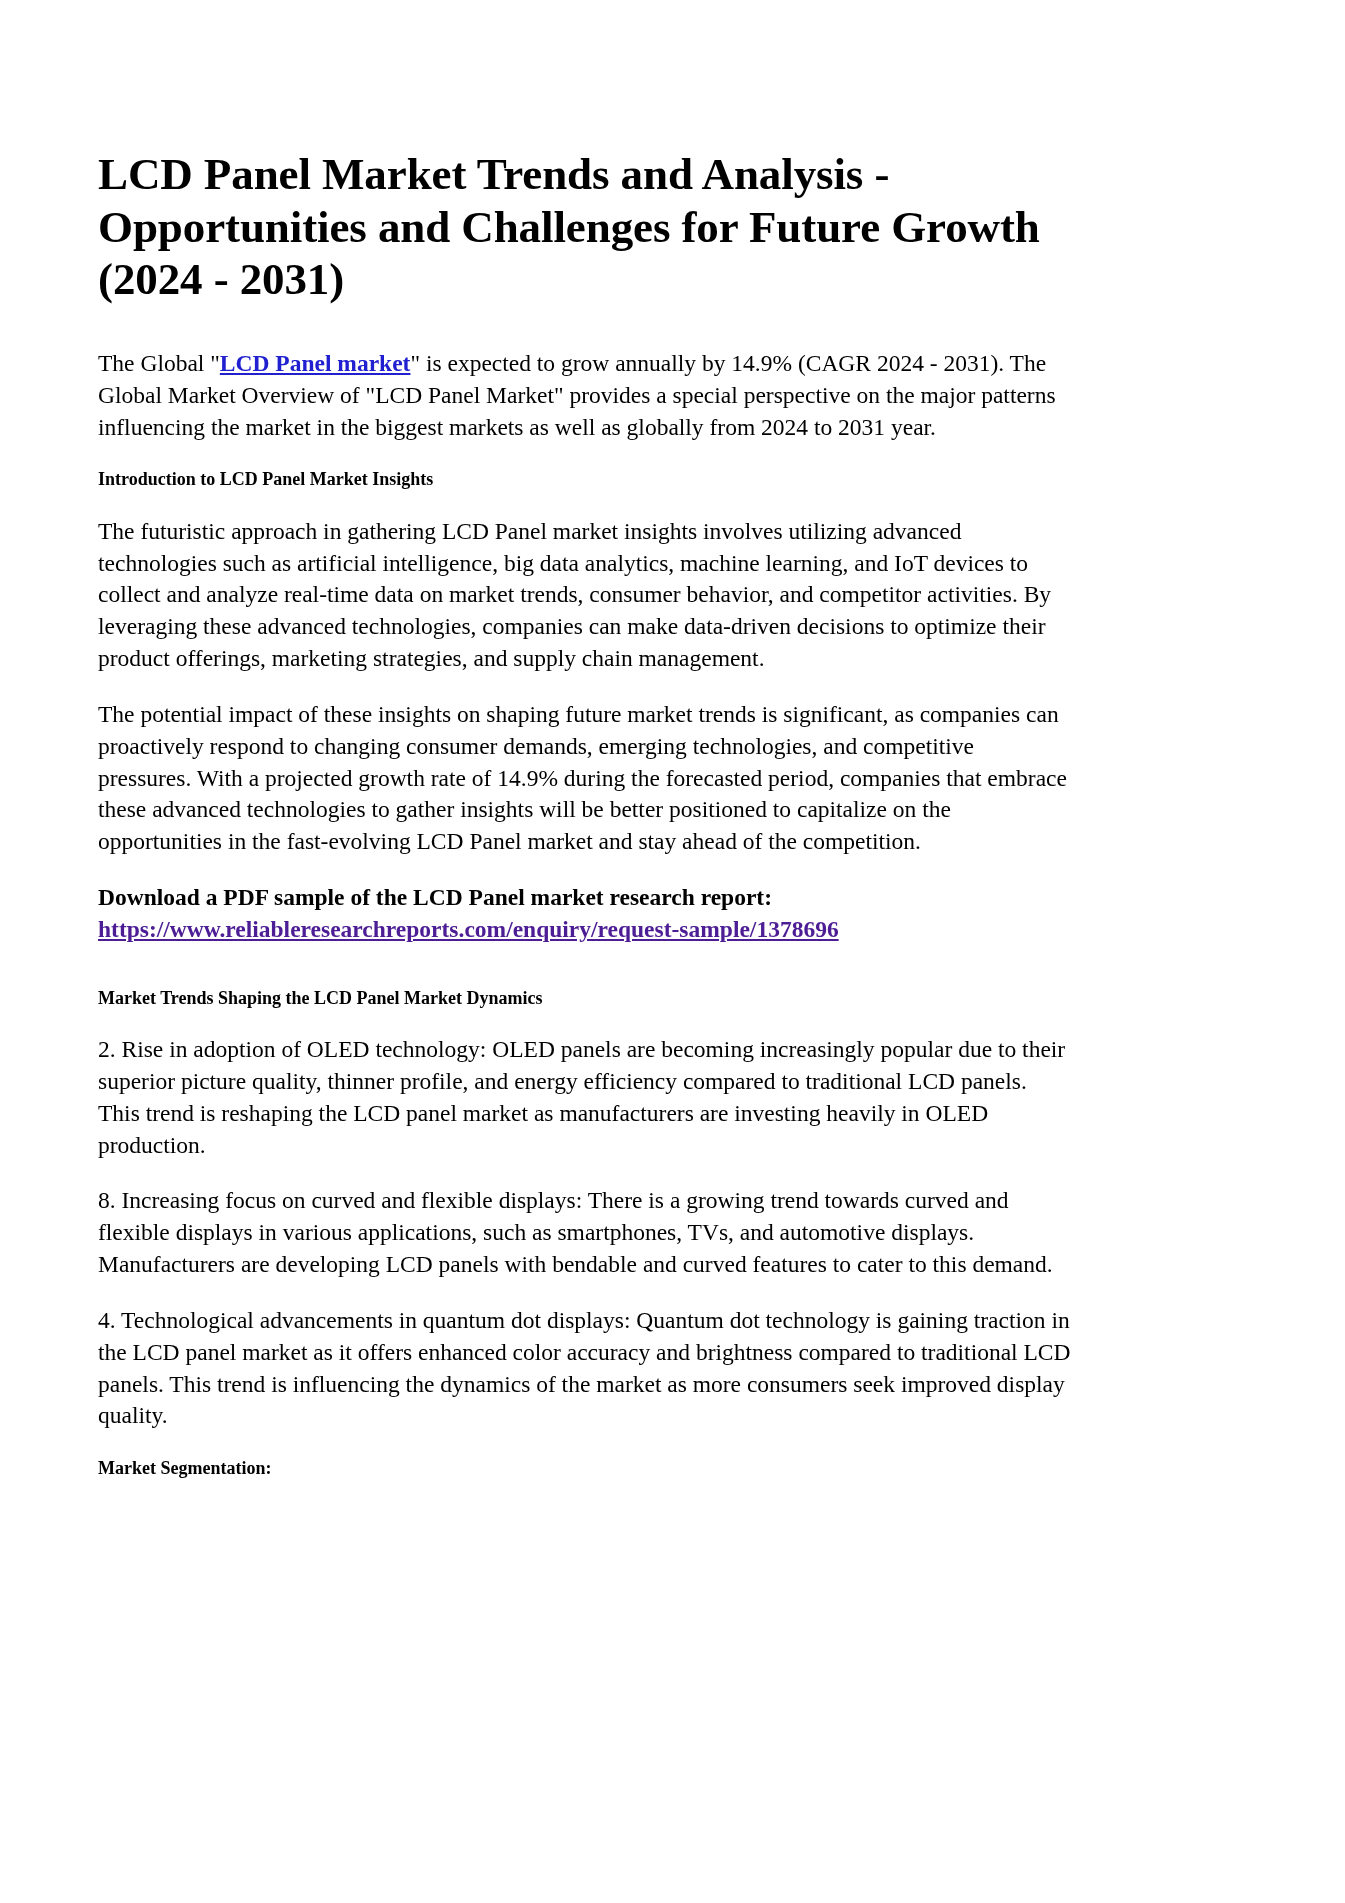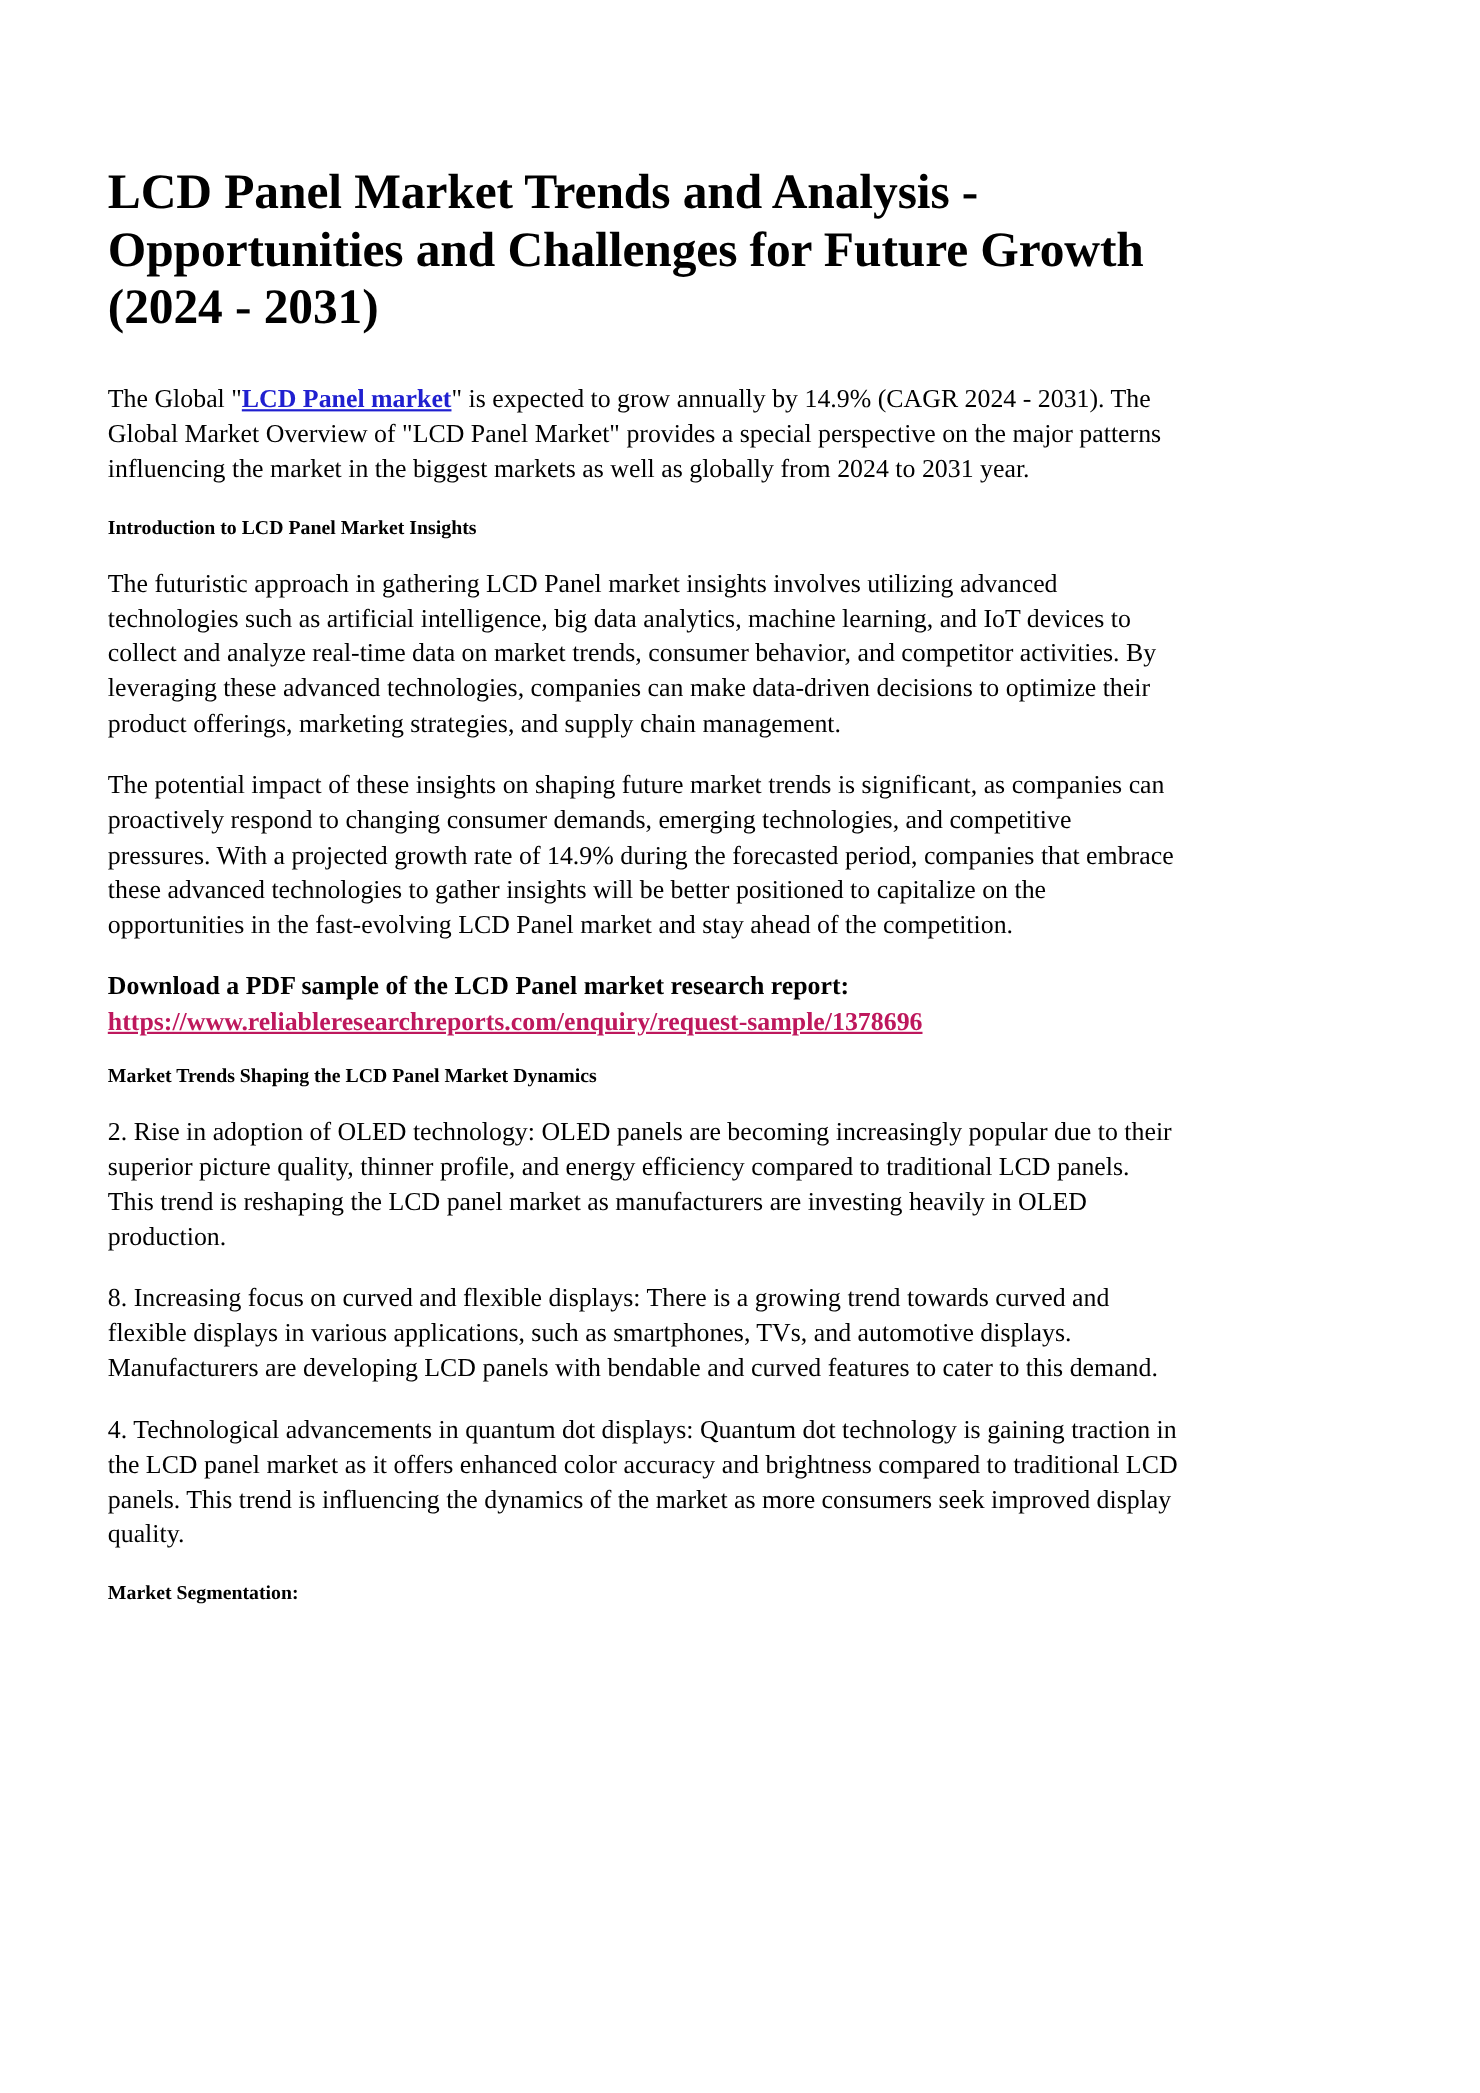--- a/index.html
+++ b/index.html
@@ -37,29 +37,29 @@
   .heading {
     font-size: 18px;
     line-height: 1.355;
     font-weight: bold;
     margin: 0 0 24px 0;
   }
   .heading-block {
     font-size: 23.5px;
     line-height: 1.355;
     font-weight: bold;
-    margin: 0 0 20px 0;
+    margin: 0 0 40px 0;
   }
   a.link {
     color: #2020d0;
     font-weight: bold;
     text-decoration: underline;
   }
   a.url-link {
-    color: #be185d;
+    color: #4c1d95;
     font-weight: bold;
     text-decoration: underline;
     word-break: break-all;
   }
 </style>
 </head>
 <body>
 
 <div class="page">
 

